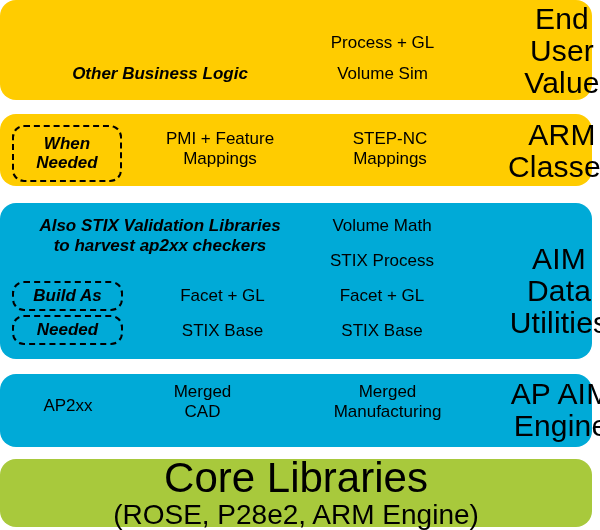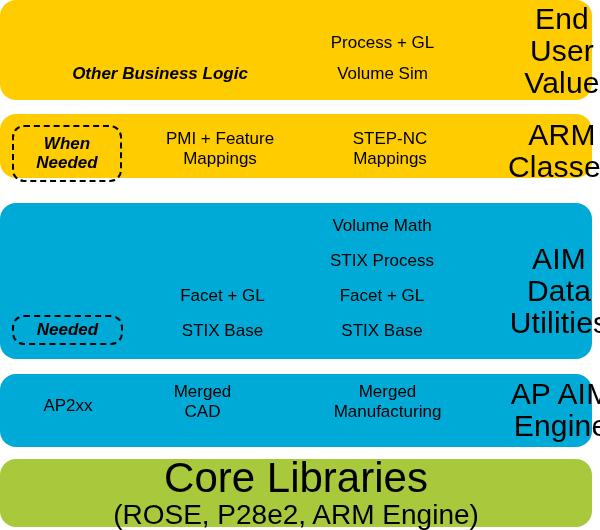--- a/index.html
+++ b/index.html
@@ -20,21 +20,21 @@
     position: absolute;
     left: 0;
     width: 592px;
     border-radius: 16px;
   }
   .band.yellow { background: var(--yellow, #FFCC00); }
   .band.blue   { background: var(--blue,   #00AAD7); }
   .band.green  { background: var(--green,  #A8C93C); }
 
   .b1 { top: 0;     height: 100px; }
-  .b2 { top: 114px; height: 64px;  }
+  .b2 { top: 114px; height: 72px;  }
   .b3 { top: 203px; height: 156px; }
   .b4 { top: 374px; height: 73px;  }
   .b5 { top: 459px; height: 68px;  }
 
   .cell {
     position: absolute;
     text-align: center;
     font-size: 17px;
     line-height: 1.2;
     white-space: pre-line;
@@ -102,20 +102,23 @@
 Needed</div>
     <div class="cell" style="left:145px; top:15px; width:150px;">PMI + Feature
 Mappings</div>
     <div class="cell" style="left:330px; top:15px; width:120px;">STEP-NC
 Mappings</div>
     <div class="cell big" style="left:466px; top:5px; width:120px;">ARM
 Classes</div>
   </div>
 
   <div class="band blue b3">
+    <div class="cell note" style="left:10px; top:13px; width:300px;">Also STIX Validation Libraries
+to harvest ap2xx checkers</div>
+    <div class="badge" style="left:12px; top:78px; width:111px; height:30px;">Build As</div>
     <div class="badge" style="left:12px; top:112px; width:111px; height:30px;">Needed</div>
     <div class="cell" style="left:150px; top:83px; width:145px;">Facet + GL</div>
     <div class="cell" style="left:150px; top:118px; width:145px;">STIX Base</div>
     <div class="cell" style="left:312px; top:13px; width:140px;">Volume Math</div>
     <div class="cell" style="left:312px; top:48px; width:140px;">STIX Process</div>
     <div class="cell" style="left:312px; top:83px; width:140px;">Facet + GL</div>
     <div class="cell" style="left:312px; top:118px; width:140px;">STIX Base</div>
     <div class="cell big" style="left:463px; top:40px; width:120px;">AIM
 Data
 Utilities</div>

